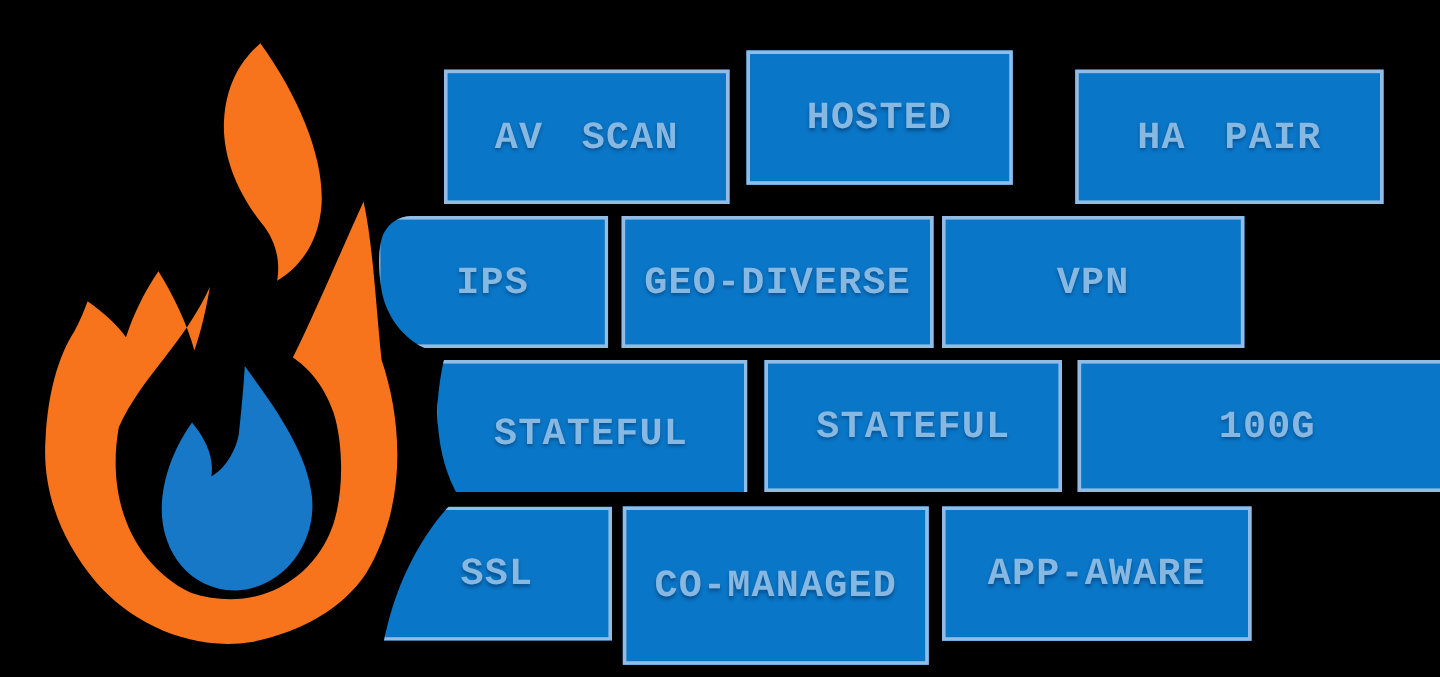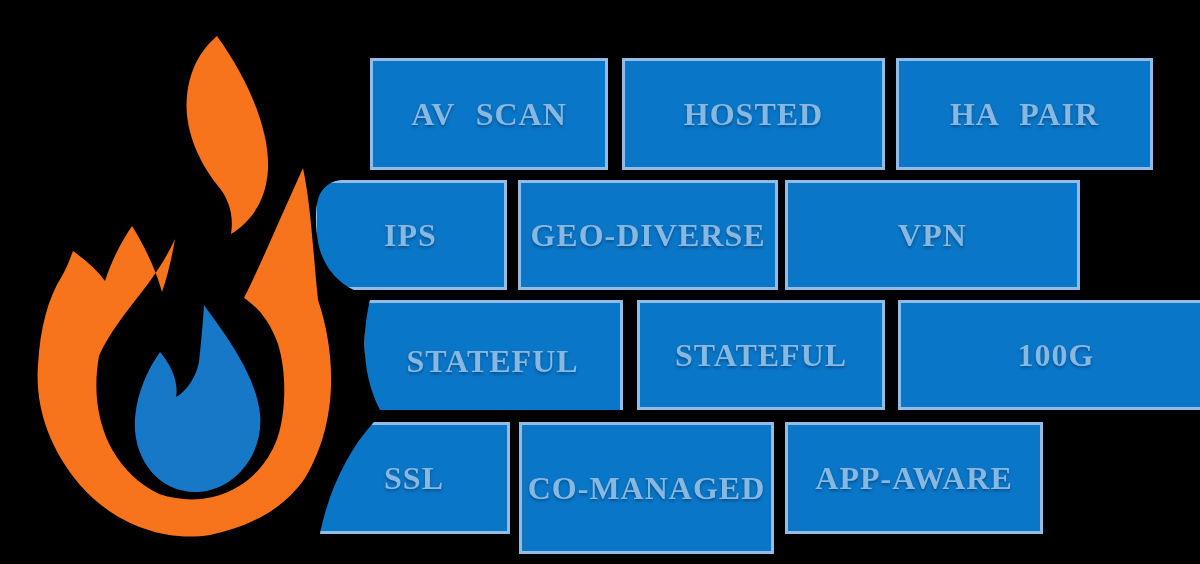--- a/index.html
+++ b/index.html
@@ -2,44 +2,44 @@
 <html style="--background: #000000; --brick-fill: #0A76C7; --brick-border: #93BCE4; --brick-label: #87B8E1; --flame-orange: #F7741D; --flame-drop-blue: #1878C8;"><head>
 <meta charset="utf-8">
 <style>
   html,body{margin:0;padding:0;}
   body{background:#000;}
   #stage{
     position:relative;
     width:1200px;height:564px;
     background:var(--background,#000);
     overflow:hidden;
-    font-family:Liberation Serif, serif;
+    font-family:Liberation Mono, monospace;
   }
   #flame-svg{position:absolute;left:0;top:0;width:1200px;height:564px;pointer-events:none;}
   .brick{
     position:absolute;
     box-sizing:border-box;
     background:var(--brick-fill,#0A76C7);
     border:3px solid var(--brick-border,#93BCE4);
     display:flex;align-items:center;justify-content:center;
     color:var(--brick-label,#87B8E1);
     font-size:32px;font-weight:bold;
     letter-spacing:1px;word-spacing:12px;
     white-space:nowrap;
     text-shadow:0 2px 3px rgba(5,35,75,0.45);
   }
   
   .b-av      {left:370px;top:58px; width:238px;height:112px;}
-  .b-hosted  {left:622px;top:58px; width:263px;height:112px;}
+  .b-hosted  {left:622px;top:42px; width:222px;height:112px;}
   .b-hapair  {left:896px;top:58px; width:257px;height:112px;}
   
   .b-ips     {left:314px;top:180px;width:193px;height:110px;
               clip-path:path('M 28 0 L 193 0 L 193 110 L 40 110 C 22 102, 8 84, 4 62 C 1 44, 1 24, 6 14 C 11 5, 18 1, 28 0 Z');}
   .b-geo     {left:518px;top:180px;width:260px;height:110px;}
-  .b-vpn     {left:785px;top:180px;width:295px;height:110px;justify-content:center;}
+  .b-vpn     {left:785px;top:180px;width:252px;height:110px;justify-content:center;}
   
   .b-state   {left:362px;top:300px;width:261px;height:123px;
               clip-path:path('M 8 0 L 261 0 L 261 110 L 18 110 C 6 88, 1 58, 3 32 C 4 20, 6 8, 8 0 Z');}
   .b-resil   {left:637px;top:300px;width:248px;height:110px;}
   .b-100g    {left:898px;top:300px;width:316px;height:110px;}
   
   .b-ssl     {left:318px;top:422px;width:192px;height:112px;
               clip-path:path('M 56 0 L 192 0 L 192 112 L 2 112 C 10 70, 30 28, 56 0 Z');}
   .b-comanaged{left:519px;top:422px;width:255px;height:132px;}
   .b-appaware{left:785px;top:422px;width:258px;height:112px;}

